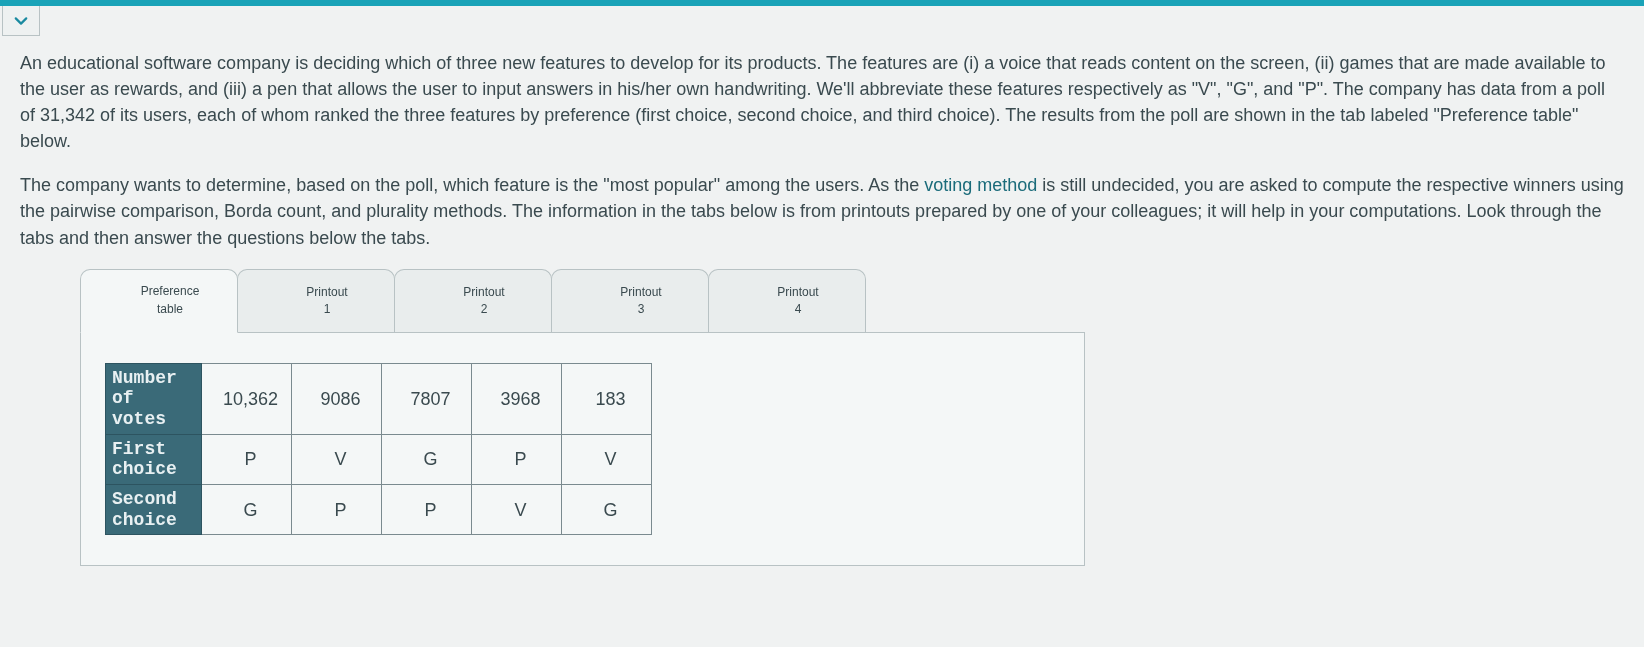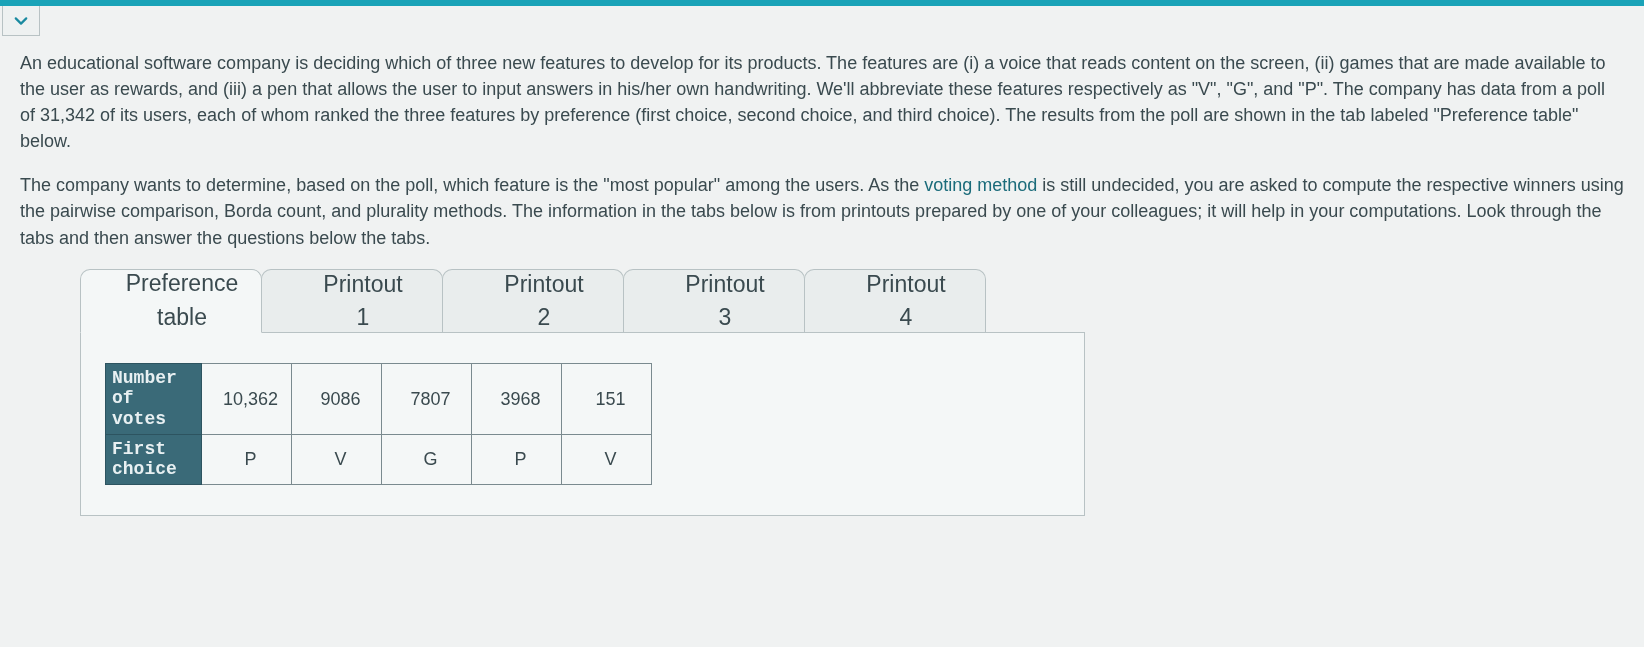--- a/index.html
+++ b/index.html
@@ -43,35 +43,35 @@
     cursor: pointer;
   }
   .tabs-wrap {
     margin-left: 60px;
     margin-top: 16px;
   }
   .tabs {
     display: flex;
   }
   .tab {
-    width: 182px;
+    width: 158px;
     height: 64px;
     border-top: 1px solid #b8c2c4;
     border-left: 1px solid #b8c2c4;
     border-right: 1px solid #b8c2c4;
     border-top-left-radius: 10px;
     border-top-right-radius: 10px;
     display: flex;
     flex-direction: column;
     align-items: center;
     justify-content: center;
     background: #e9eded;
     margin-right: -1px;
     cursor: pointer;
-    font-size: 23px;
+    font-size: 12px;
     color: #3a4a4f;
     padding-left: 22px;
   }
   .tab.active {
     background: #f4f7f7;
     border-bottom: 1px solid #f4f7f7;
     position: relative;
     z-index: 2;
   }
   .tab-panel {
@@ -155,28 +155,36 @@
 
     <div class="tab-panel">
       <table class="pref">
         <tbody>
             <tr>
           <th class="rowhdr">Number of votes</th>
           <td>10,362</td>
           <td>9086</td>
           <td>7807</td>
           <td>3968</td>
-          <td>151</td>
+          <td>183</td>
         </tr>
         <tr>
           <th class="rowhdr">First choice</th>
           <td>P</td>
           <td>V</td>
           <td>G</td>
           <td>P</td>
           <td>V</td>
         </tr>
+        <tr>
+          <th class="rowhdr">Second choice</th>
+          <td>G</td>
+          <td>P</td>
+          <td>P</td>
+          <td>V</td>
+          <td>G</td>
+        </tr>
       </tbody>
         </table>
     </div>
   </div>
 
 </div>
 
 </body></html>

